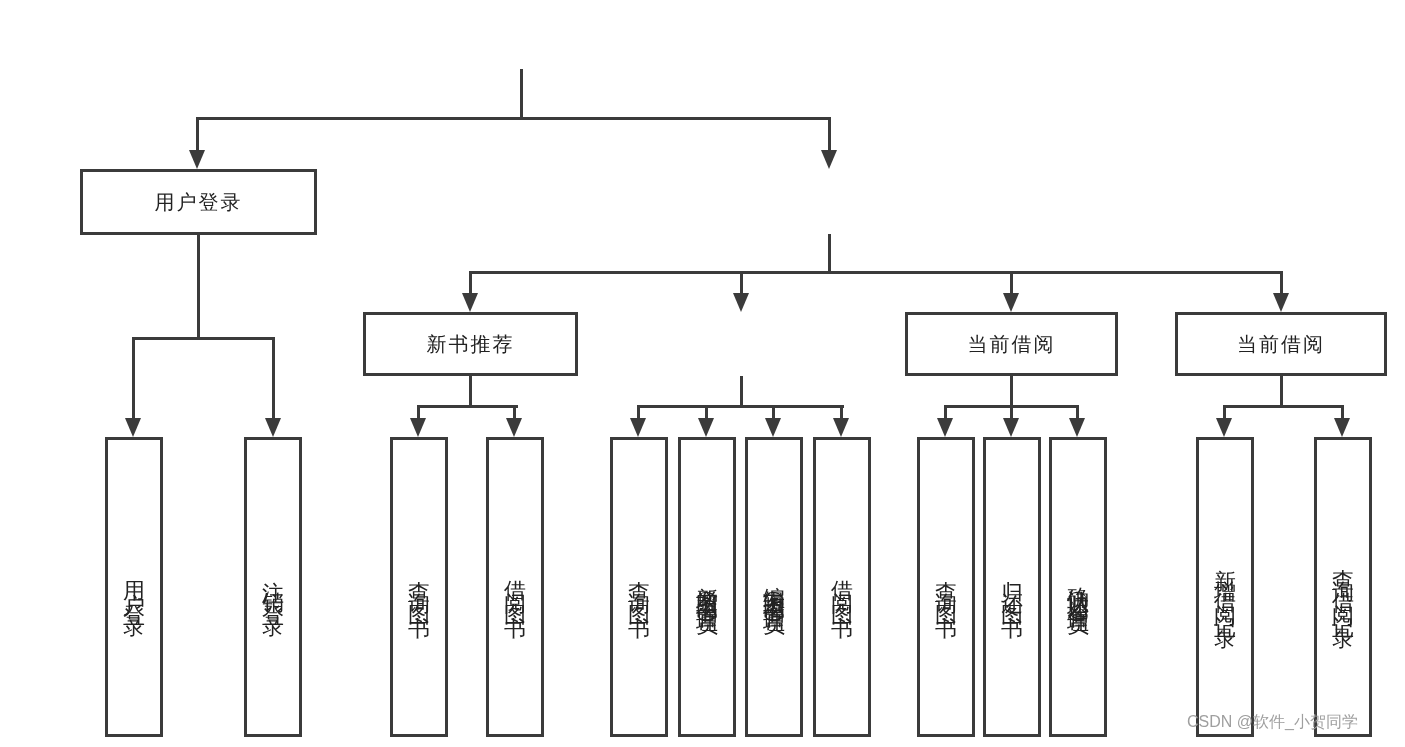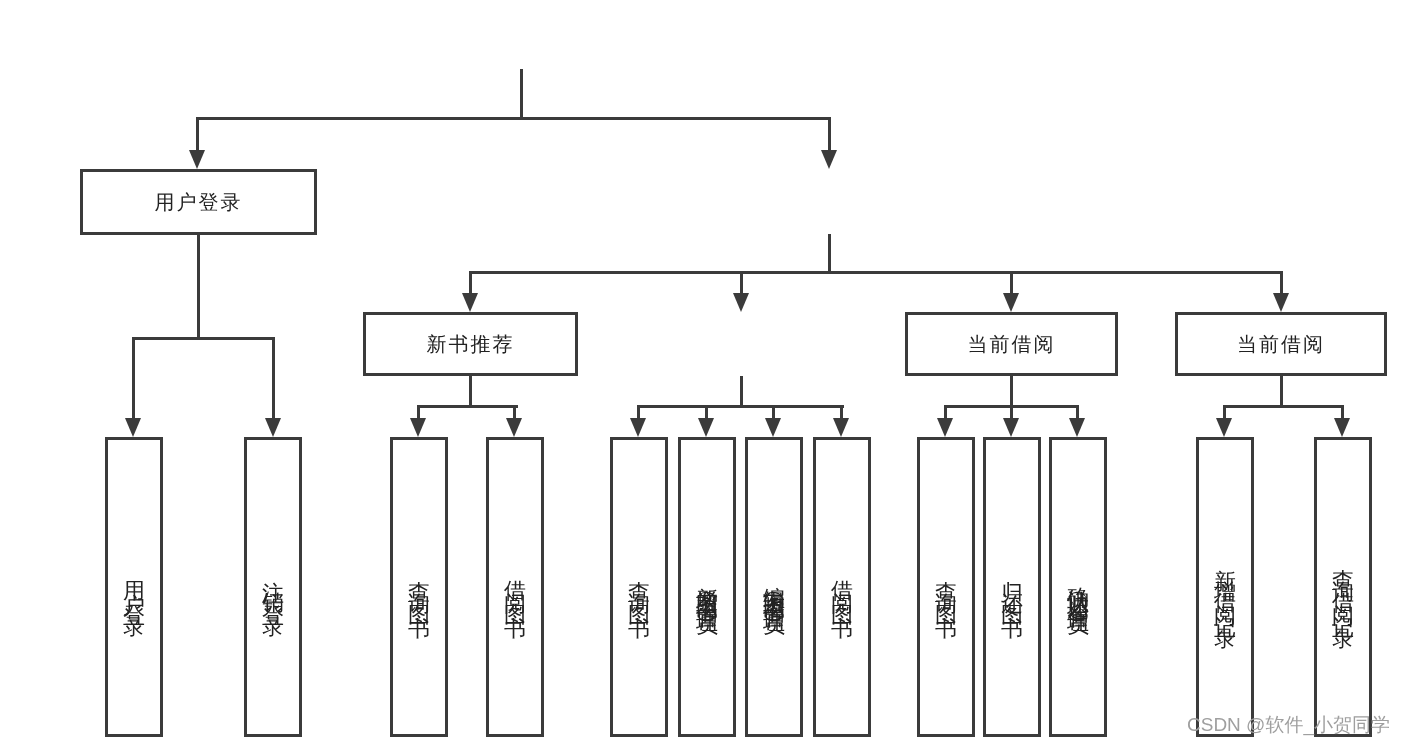--- a/index.html
+++ b/index.html
@@ -38,21 +38,21 @@
   .hline{position:absolute;height:3px;background:var(--line);}
   .arrow{
     position:absolute;width:0;height:0;
     border-left:8px solid transparent;
     border-right:8px solid transparent;
     border-top:19px solid var(--line);
   }
   .watermark{
     position:absolute;
     color:var(--wm);
-    font-size:19px;
+    font-size:16px;
     white-space:nowrap;
     z-index:5;
   }
 </style>
 </head>
 <body>
 
 <div id="canvas">
 
 

